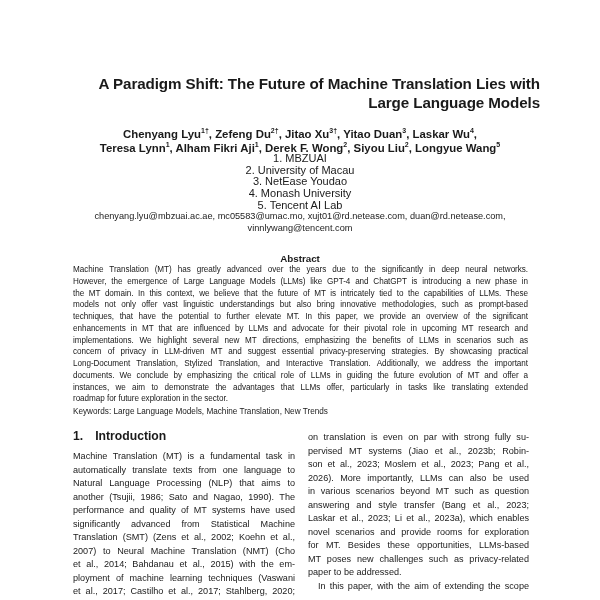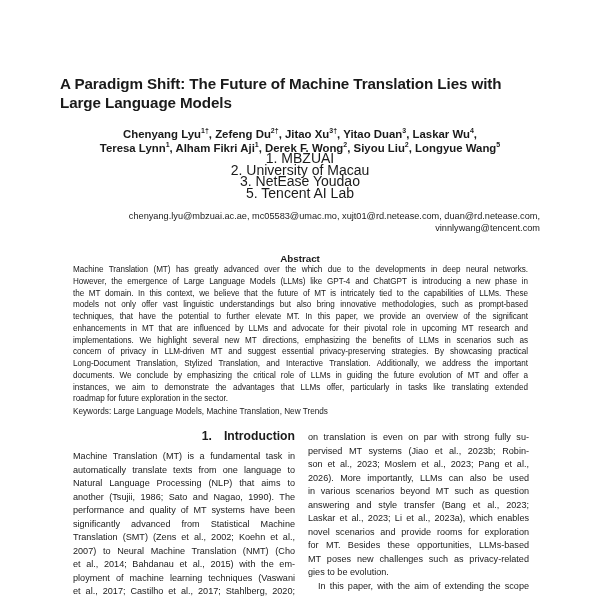--- a/index.html
+++ b/index.html
@@ -1,27 +1,27 @@
 <!DOCTYPE html>
 <html><head>
 <meta charset="utf-8">
 <style>
   html, body { margin:0; padding:0; background:#ffffff; }
   body { width:600px; height:600px; overflow:hidden; position:relative; font-family:"Liberation Sans", sans-serif; color:#1a1a1a; }
   .page { position:absolute; left:0; top:0; width:600px; height:600px; }
-  .title { position:absolute; left:60px; top:74px; width:480px; text-align:left; font-weight:bold; font-size:15.2px; line-height:19px; letter-spacing:-0.1px; }
+  .title { position:absolute; left:60px; top:74px; width:480px; text-align:right; font-weight:bold; font-size:15.2px; line-height:19px; letter-spacing:-0.1px; }
   .authors { position:absolute; left:60px; top:127px; width:480px; text-align:center; font-weight:bold; font-size:11.4px; line-height:14px; }
   .authors sup { font-size:7px; font-weight:bold; vertical-align:5px; line-height:0; }
-  .affils { position:absolute; left:60px; top:153px; width:480px; text-align:center; font-size:14px; line-height:11.7px; }
-  .emails { position:absolute; left:60px; top:211px; width:480px; text-align:right; font-size:9.2px; line-height:11.7px; }
+  .affils { position:absolute; left:60px; top:153px; width:480px; text-align:center; font-size:11px; line-height:11.7px; }
+  .emails { position:absolute; left:60px; top:211px; width:480px; text-align:center; font-size:9.2px; line-height:11.7px; }
   .abstract-head { position:absolute; left:60px; top:253px; width:480px; text-align:center; font-weight:bold; font-size:9.8px; }
   .abstract-body { position:absolute; left:73px; top:264px; width:455px; font-size:8.15px; line-height:11.75px; text-align:justify; letter-spacing:-0.05px; }
   .keywords { position:absolute; left:73px; top:407px; width:455px; font-size:8.2px; }
   .keywords b { font-weight:normal; }
-  .sec-head { position:absolute; left:73px; top:429px; width:222px; text-align:right; font-weight:bold; font-size:12.2px; }
+  .sec-head { position:absolute; left:73px; top:429px; width:222px; text-align:left; font-weight:bold; font-size:12.2px; }
   .sec-head .num { margin-right:12px; }
   .col { position:absolute; font-size:9.1px; line-height:13.5px; text-align:justify; }
   .col-left { left:73px; top:450px; width:222px; }
   .col-right { left:308px; top:431px; width:221px; }
   .line { display:block; white-space:nowrap; text-align:justify; text-align-last:justify; }
 </style>
 </head>
 <body>
 
 <div class="page">
@@ -45,32 +45,33 @@
       <span><span>Derek F. Wong</span><sup>2</sup></span>,
       <span><span>Siyou Liu</span><sup>2</sup></span>,
       <span><span>Longyue Wang</span><sup>5</sup></span>
     </div>
   </div>
 
   <div class="affils">
     <div>1. MBZUAI</div>
     <div>2. University of Macau</div>
     <div>3. NetEase Youdao</div>
+    <div>4. Monash University</div>
     <div>5. Tencent AI Lab</div>
   </div>
 
   <div class="emails">
     <div>chenyang.lyu@mbzuai.ac.ae, mc05583@umac.mo, xujt01@rd.netease.com, duan@rd.netease.com,</div>
     <div>vinnlywang@tencent.com</div>
   </div>
 
   <div class="abstract-head">Abstract</div>
 
   <div class="abstract-body">
-    <span class="line">Machine Translation (MT) has greatly advanced over the which due to the developments in deep neural networks.</span>
+    <span class="line">Machine Translation (MT) has greatly advanced over the years due to the significantly in deep neural networks.</span>
     <span class="line">However, the emergence of Large Language Models (LLMs) like GPT-4 and ChatGPT is introducing a new phase in</span>
     <span class="line">the MT domain. In this context, we believe that the future of MT is intricately tied to the capabilities of LLMs. These</span>
     <span class="line">models not only offer vast linguistic understandings but also bring innovative methodologies, such as prompt-based</span>
     <span class="line">techniques, that have the potential to further elevate MT. In this paper, we provide an overview of the significant</span>
     <span class="line">enhancements in MT that are influenced by LLMs and advocate for their pivotal role in upcoming MT research and</span>
     <span class="line">implementations. We highlight several new MT directions, emphasizing the benefits of LLMs in scenarios such as</span>
     <span class="line">concern of privacy in LLM-driven MT and suggest essential privacy-preserving strategies. By showcasing practical</span>
     <span class="line">Long-Document Translation, Stylized Translation, and Interactive Translation. Additionally, we address the important</span>
     <span class="line">documents. We conclude by emphasizing the critical role of LLMs in guiding the future evolution of MT and offer a</span>
     <span class="line">instances, we aim to demonstrate the advantages that LLMs offer, particularly in tasks like translating extended</span>
@@ -84,39 +85,39 @@
 
   <div class="sec-head">
     <span class="num">1.</span><span>Introduction</span>
   </div>
 
   <div class="col col-left">
     <span class="line">Machine Translation (MT) is a fundamental task in</span>
     <span class="line">automatically translate texts from one language to</span>
     <span class="line">Natural Language Processing (NLP) that aims to</span>
     <span class="line">another (Tsujii, 1986; Sato and Nagao, 1990). The</span>
-    <span class="line">performance and quality of MT systems have been</span>
+    <span class="line">performance and quality of MT systems have used</span>
     <span class="line">significantly advanced from Statistical Machine</span>
     <span class="line">Translation (SMT) (Zens et al., 2002; Koehn et al.,</span>
     <span class="line">2007) to Neural Machine Translation (NMT) (Cho</span>
     <span class="line">et al., 2014; Bahdanau et al., 2015) with the em-</span>
     <span class="line">ployment of machine learning techniques (Vaswani</span>
     <span class="line">et al., 2017; Castilho et al., 2017; Stahlberg, 2020;</span>
     <span class="line">Kocmi et al., 2022). Despite these advancements</span>
   </div>
 
   <div class="col col-right">
     <span class="line">on translation is even on par with strong fully su-</span>
     <span class="line">pervised MT systems (Jiao et al., 2023b; Robin-</span>
     <span class="line">son et al., 2023; Moslem et al., 2023; Pang et al.,</span>
     <span class="line">2026). More importantly, LLMs can also be used</span>
     <span class="line">in various scenarios beyond MT such as question</span>
     <span class="line">answering and style transfer (Bang et al., 2023;</span>
     <span class="line">Laskar et al., 2023; Li et al., 2023a), which enables</span>
     <span class="line">novel scenarios and provide rooms for exploration</span>
     <span class="line">for MT. Besides these opportunities, LLMs-based</span>
     <span class="line">MT poses new challenges such as privacy-related</span>
-    <span class="line" style="text-align-last:left">gies to be evolution.</span>
+    <span class="line" style="text-align-last:left">paper to be addressed.</span>
     <span class="line" style="padding-left:10px">In this paper, with the aim of extending the scope</span>
 
   </div>
 
 </div>
 
 </body></html>

